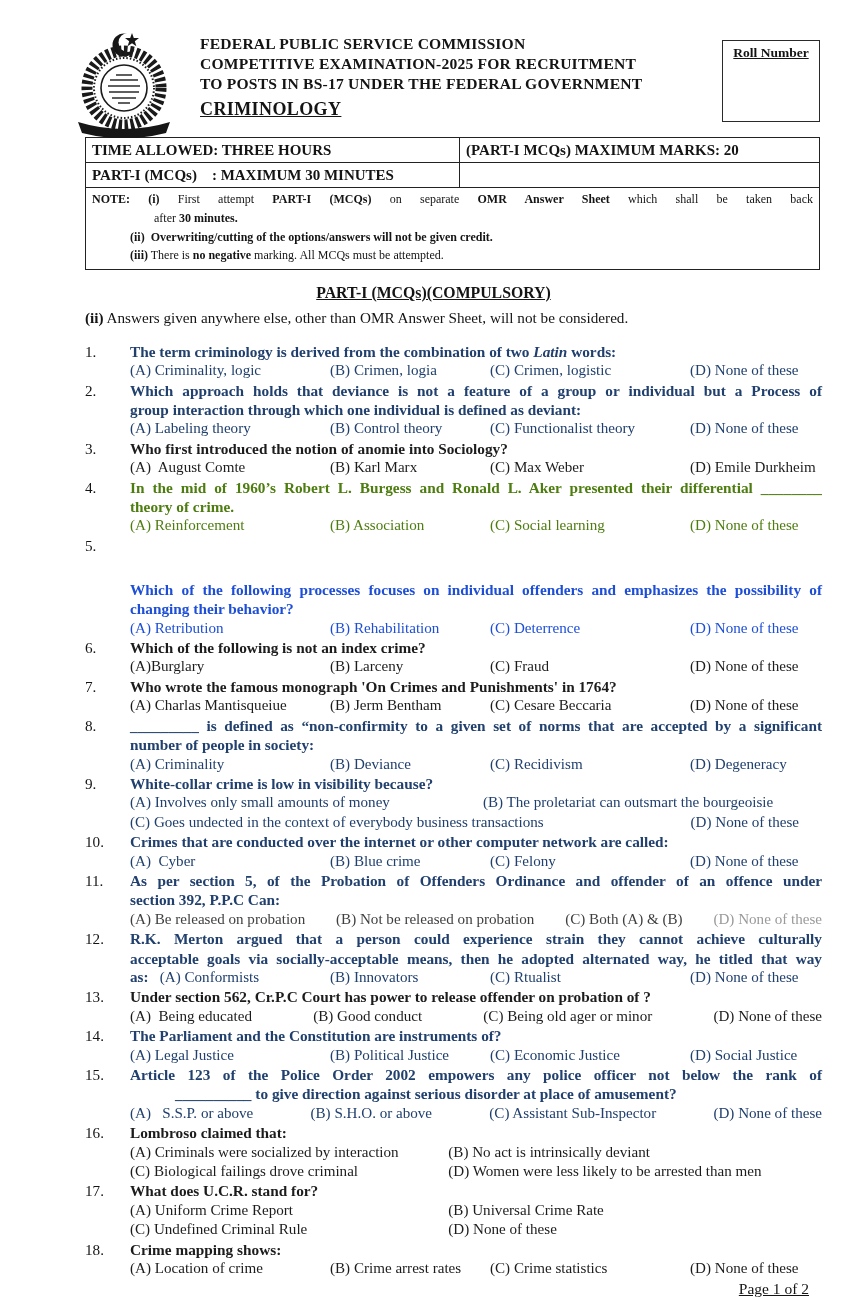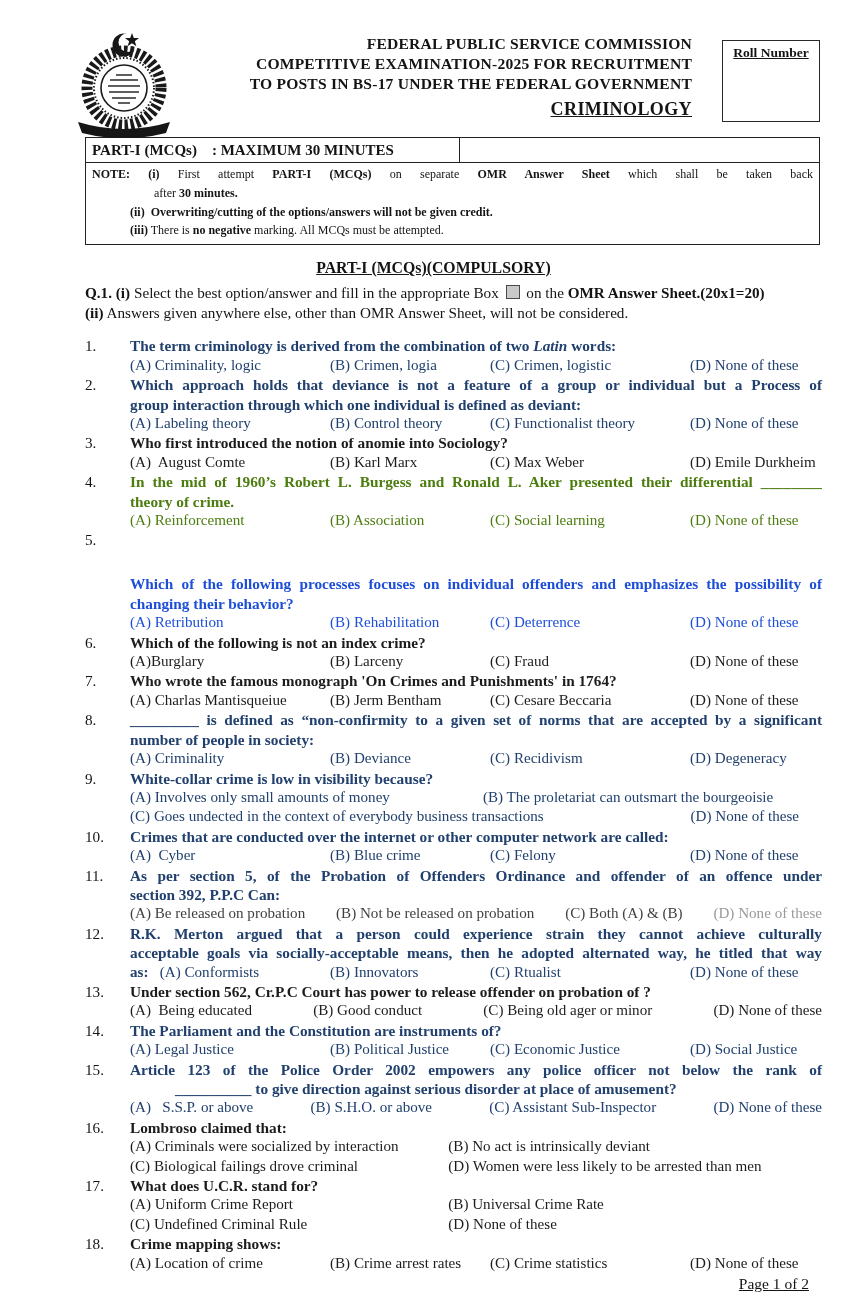--- a/index.html
+++ b/index.html
@@ -8,21 +8,21 @@
     font-family:"Liberation Serif", serif;color:#141414;overflow:hidden;
   }
   .b{font-weight:bold;}
   .i{font-style:italic;}
   .u{text-decoration:underline;}
   .pre{white-space:pre-wrap;}
 
   
   .header{position:relative;height:137px;}
   .emblem{position:absolute;left:66px;top:30px;width:118px;height:108px;}
-  .title-block{position:absolute;left:200px;right:175px;top:34px;text-align:right;}
+  .title-block{position:absolute;left:200px;right:175px;top:34px;text-align:left;}
   .title-line{font-weight:bold;font-size:15.6px;line-height:20px;letter-spacing:0.2px;}
   .subject{font-weight:bold;font-size:18px;line-height:26px;margin-top:2px;letter-spacing:0.4px;}
   .roll-box{position:absolute;right:47px;top:40px;width:96px;height:80px;border:1.6px solid #2a2a2a;text-align:center;}
   .roll-label{font-weight:bold;font-size:13.5px;margin-top:4px;display:inline-block;}
 
   
   .info-table{margin-left:85px;width:733px;border:1.7px solid #222;font-size:15px;font-weight:bold;}
   .info-row{display:flex;border-bottom:1.4px solid #222;}
   .cell-left{width:363px;border-right:1.4px solid #222;padding:1px 4px 1px 6px;height:22px;display:flex;align-items:center;white-space:pre;}
   .cell-right{flex:1;padding:1px 8px 1px 6px;height:22px;display:flex;align-items:center;justify-content:space-between;}
@@ -84,33 +84,39 @@
     <div class="subject"><span class="u">CRIMINOLOGY</span></div>
   </div>
 
   <div class="roll-box">
     <span class="roll-label u">Roll Number</span>
   </div>
 </div>
 
 <div class="info-table">
   <div class="info-row">
+    <div class="cell-left">TIME ALLOWED: THREE HOURS</div>
+    <div class="cell-right">
+      <span>(PART-I MCQs) MAXIMUM MARKS: 20</span>
+      <span></span>
+    </div>
+  </div>
+  <div class="info-row">
     <div class="cell-left">PART-I (MCQs)    : MAXIMUM 30 MINUTES</div>
   </div>
   <div class="note-section" id="note-lines">
       <div class="note-line pre jl"><span class="b ">NOTE: (i)</span><span class=""> First attempt </span><span class="b ">PART-I (MCQs)</span><span class=""> on separate </span><span class="b ">OMR Answer Sheet</span><span class=""> which shall be taken back</span></div>
       <div class="note-line pre" style="padding-left: 62px;"><span class="">after </span><span class="b ">30 minutes.</span></div>
       <div class="note-line pre" style="padding-left: 38px;"><span class="b ">(ii)  Overwriting/cutting of the options/answers will not be given credit.</span></div>
       <div class="note-line pre" style="padding-left: 38px;"><span class="b ">(iii)</span><span class=""> There is </span><span class="b ">no negative</span><span class=""> marking. All MCQs must be attempted.</span></div>
     </div>
 </div>
 
 <div class="part-heading"><span class="u">PART-I (MCQs)(COMPULSORY)</span></div>
 <div class="instructions" id="instructions">
-    <div class="instr-line"><span class="b ">Q.1. (i)</span><span class=""> Select the best option/answer and fill in the appropriate Box </span><span class="omr-box"></span><span class=""> on the </span><span class="b ">OMR Answer Sheet.(20x1=20)</span></div>
     <div class="instr-line"><span class="b ">(ii)</span><span class=""> Answers given anywhere else, other than OMR Answer Sheet, will not be considered.</span></div>
   </div>
 
 <div class="questions" id="questions">
     <div class="q">
       <div class="q-num">1.</div>
       <div class="q-body" style="color: rgb(33, 64, 110);">
         <div class="q-line"><span class="b ">The term criminology is derived from the combination of two </span><span class="b i">Latin</span><span class="b "> words:</span></div>
         <div class="opt-row grid4"><div class="opt">(A) Criminality, logic</div><div class="opt">(B) Crimen, logia</div><div class="opt">(C) Crimen, logistic</div><div class="opt">(D) None of these</div></div>
       </div>

